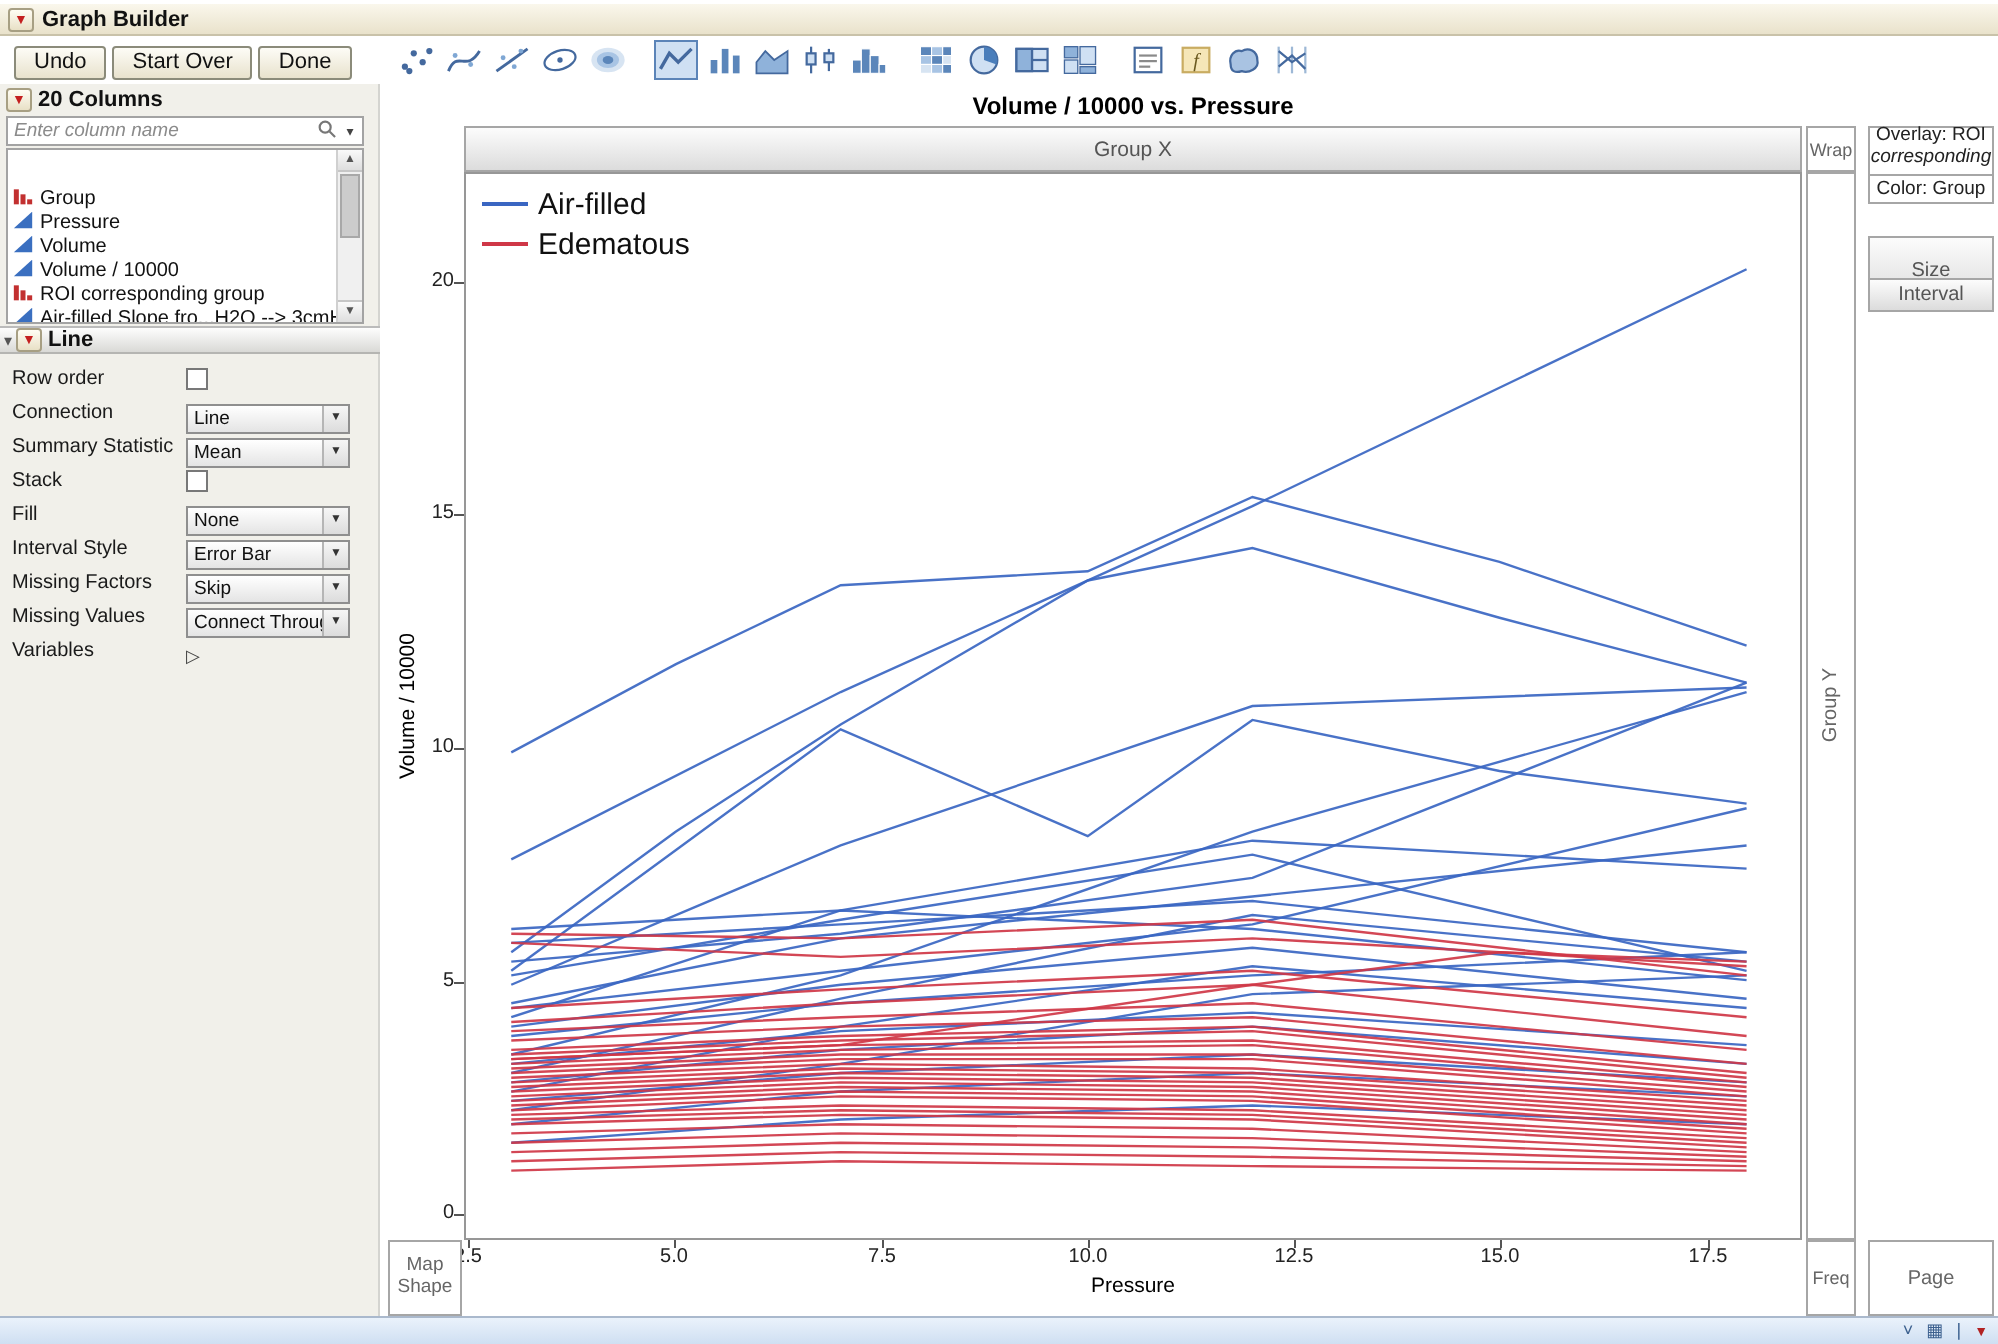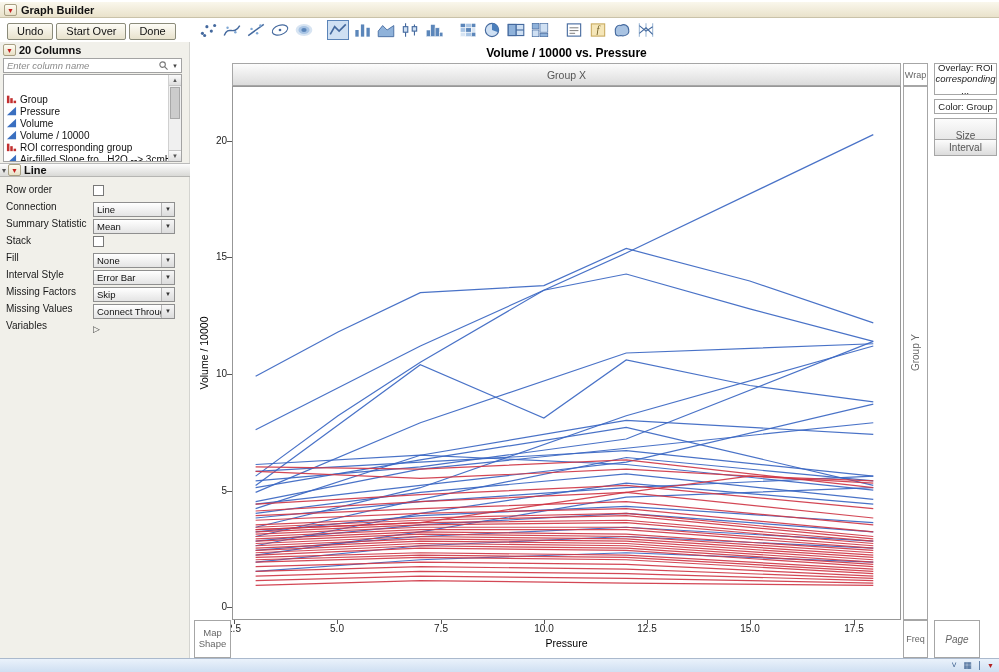--- a/index.html
+++ b/index.html
@@ -73,28 +73,28 @@
   .graph-title { position:absolute; left:42px; top:4px; width:669px; text-align:center; font-size:12px;
     font-weight:bold; color:#000; }
   .zone { position:absolute; border:1px solid #a6a6a6; background:#fff; color:#666; font-size:10px;
     display:flex; align-items:center; justify-content:center; text-align:center; }
   .hdr-like { background:linear-gradient(#fcfcfc,#dcdcdc); color:#555; }
   .group-x-zone { left:42px; top:21px; width:669px; height:23px; font-size:10.5px; }
   .wrap-zone { left:713px; top:21px; width:25px; height:23px; font-size:9px; }
   .overlay-zone { left:744px; top:21px; width:63px; height:32px; flex-direction:column; font-size:9.5px;
     line-height:1.2; color:#222; }
   .overlay-zone .l2 { font-style:italic; }
-  .color-zone { left:744px; top:57px; width:63px; height:15px; font-size:9.5px; color:#222; }
+  .color-zone { left:744px; top:45px; width:63px; height:15px; font-size:9.5px; color:#222; }
   .size-zone { left:744px; top:76px; width:63px; height:34px; }
   .interval-zone { left:744px; top:97px; width:63px; height:17px; }
   .group-y-zone { left:713px; top:44px; width:25px; height:534px; }
   .group-y-zone span { writing-mode:vertical-rl; transform:rotate(180deg); font-size:10px; color:#666; }
   .map-shape-zone { left:4px; top:578px; width:37px; height:38px; font-size:9.5px; line-height:1.15; padding:1px; }
   .freq-zone { left:713px; top:578px; width:25px; height:38px; font-size:9px; }
-  .page-zone { left:744px; top:578px; width:46px; height:38px;font-style:italic; }
+  .page-zone { left:744px; top:578px; width:63px; height:38px; }
   .plot-frame { position:absolute; left:42px; top:44px; width:669px; height:534px; border:1px solid #979797;
     background:#fff; }
   .plot-frame svg { position:absolute; left:0; top:0; width:100%; height:100%; }
   .legend { position:absolute; left:8px; top:5px; }
   .legend-row { display:flex; align-items:center; height:20px; }
   .legend-line { width:23px; height:2px; margin-right:5px; }
   .legend-label { font-size:15px; color:#101010; }
   .y-ticks { position:absolute; left:0; top:44px; width:40px; height:534px; }
   .y-tick { position:absolute; right:3px; width:30px; text-align:right; font-size:10px; color:#222; }
   .x-ticks { position:absolute; left:42px; top:581px; width:669px; height:12px; }
@@ -418,20 +418,30 @@
           <polyline points="22.7,472.2 187.9,467.5 394.4,469.9 642.2,483.9" fill="none" stroke="#cf3747" stroke-width="1.2" stroke-opacity="0.92"></polyline>
           <polyline points="22.7,474.5 187.9,469.9 394.4,472.2 642.2,486.2" fill="none" stroke="#cf3747" stroke-width="1.2" stroke-opacity="0.92"></polyline>
           <polyline points="22.7,476.9 187.9,472.2 394.4,474.5 642.2,488.5" fill="none" stroke="#cf3747" stroke-width="1.2" stroke-opacity="0.92"></polyline>
           <polyline points="22.7,481.5 187.9,476.9 394.4,479.2 642.2,490.9" fill="none" stroke="#cf3747" stroke-width="1.2" stroke-opacity="0.92"></polyline>
           <polyline points="22.7,486.2 187.9,481.5 394.4,483.9 642.2,493.2" fill="none" stroke="#cf3747" stroke-width="1.2" stroke-opacity="0.92"></polyline>
           <polyline points="22.7,490.9 187.9,486.2 394.4,488.5 642.2,495.5" fill="none" stroke="#cf3747" stroke-width="1.2" stroke-opacity="0.92"></polyline>
           <polyline points="22.7,495.5 187.9,490.9 394.4,493.2 642.2,497.9" fill="none" stroke="#cf3747" stroke-width="1.2" stroke-opacity="0.92"></polyline>
           <polyline points="22.7,500.2 187.9,495.5 394.4,497.9 642.2,500.2" fill="none" stroke="#cf3747" stroke-width="1.2" stroke-opacity="0.92"></polyline>
           <polyline points="22.7,444.2 187.9,437.2 394.4,406.9 518.3,390.6 642.2,395.3" fill="none" stroke="#cf3747" stroke-width="1.2" stroke-opacity="0.92"></polyline>
         </svg>
+      <div class="legend" id="legend">
+          <div class="legend-row">
+            <span class="legend-line" style="background:#3a66c2"></span>
+            <span class="legend-label">Air-filled</span>
+          </div>
+          <div class="legend-row">
+            <span class="legend-line" style="background:#cf3747"></span>
+            <span class="legend-label">Edematous</span>
+          </div>
+        </div>
     </div>
 
     <div class="zone group-y-zone">
       <span>Group Y</span>
     </div>
 
     <div class="y-ticks" id="y-ticks">
         <div class="y-tick" style="top:515px">0</div>
         <div class="y-tick" style="top:399px">5</div>
         <div class="y-tick" style="top:282px">10</div>

